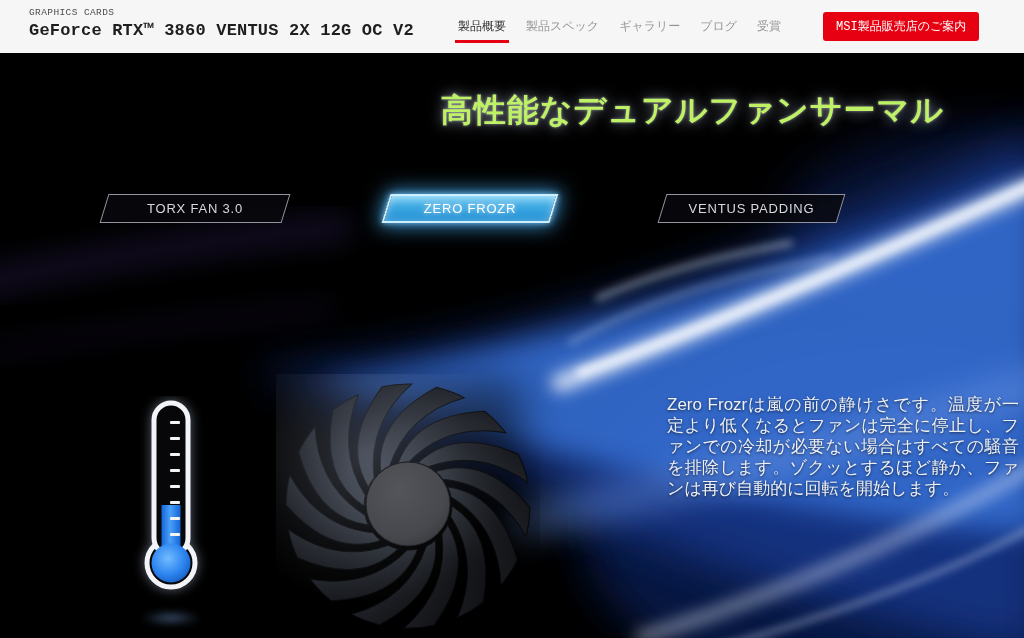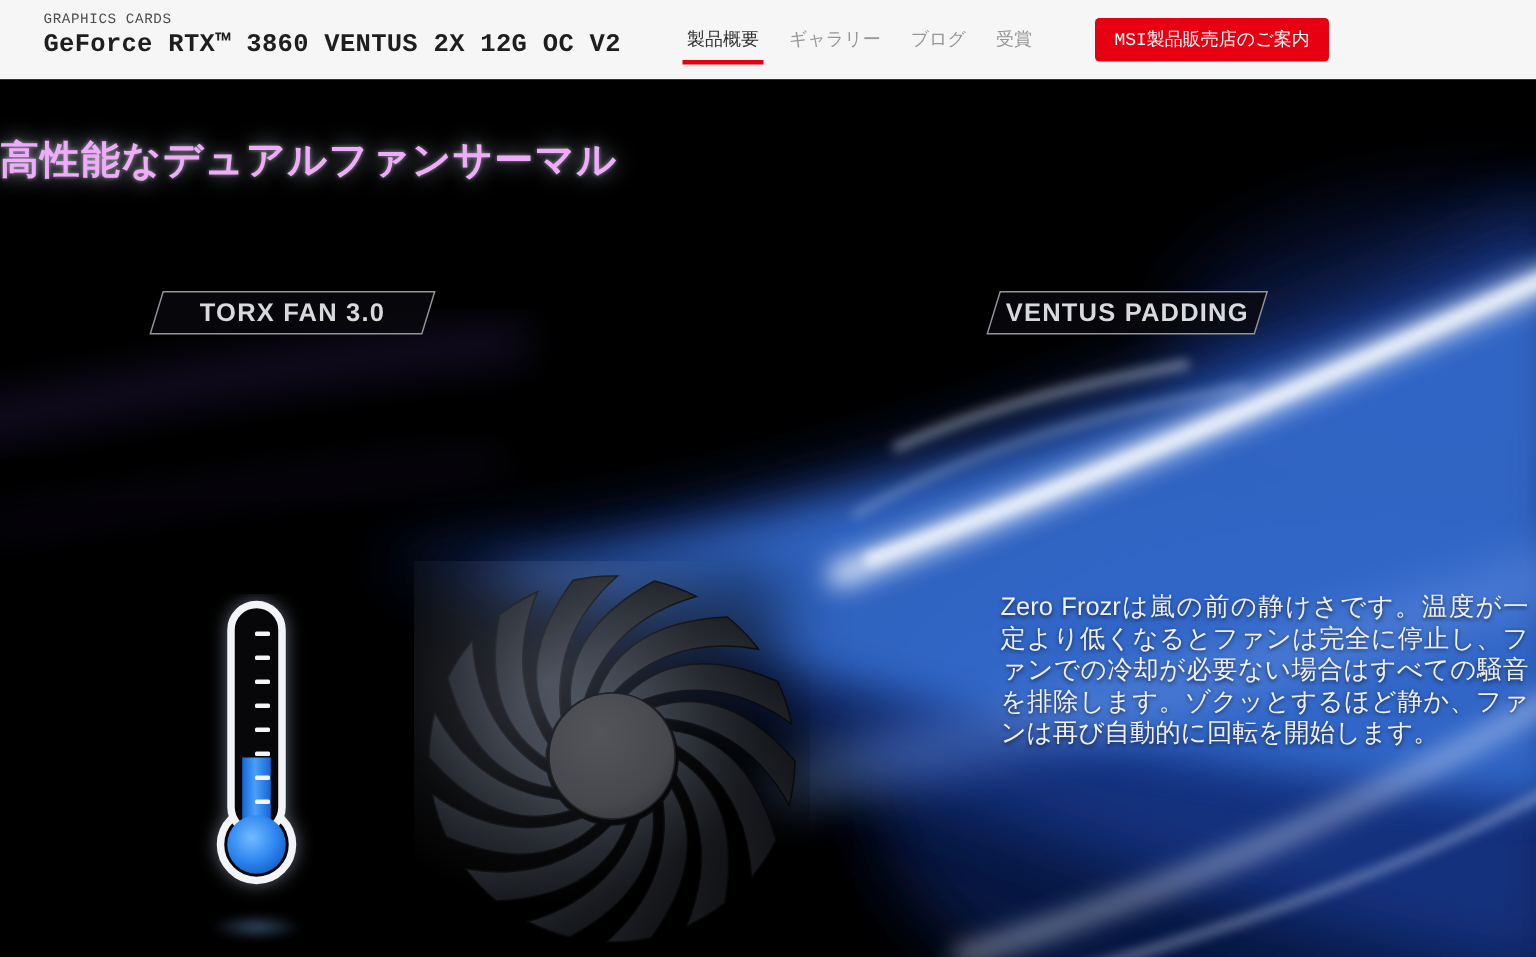--- a/index.html
+++ b/index.html
@@ -45,43 +45,43 @@
   }
 
   
   .hero {
     position:absolute; top:53px; left:0; width:1024px; height:585px;
     background:#000; overflow:hidden;
   }
   .hero-bg { position:absolute; top:0; left:0; width:1024px; height:585px; }
 
   .hero-title {
-    position:absolute; top:36px; left:0; width:944px; text-align:left;
-    font-size:26px; font-weight:bold; color:#f0abfc; letter-spacing:1px;
+    position:absolute; top:36px; left:0; width:944px; text-align:right;
+    font-size:32px; font-weight:bold; color:#bef264; letter-spacing:1px;
     text-shadow:0 0 14px rgba(215,228,255,.65), 0 0 3px rgba(255,255,255,.5);
     z-index:5; white-space:nowrap;
   }
 
   
   .tab {
     position:absolute; top:141px; height:29px; z-index:6;
     display:flex; align-items:center; justify-content:center; cursor:pointer;
   }
   .tab-bg {
     position:absolute; inset:0; transform:skewX(-17deg);
     background:rgba(9,9,13,.82); border:1px solid #94949e;
   }
   .tab.active .tab-bg {
     background:linear-gradient(180deg,#85d2f6 0%,#42abe3 40%,#1b8cd3 100%);
     border:2px solid #cceefd;
     box-shadow:0 0 20px 3px rgba(70,180,255,.8), 0 0 6px rgba(160,220,255,.9),
                inset 0 0 8px rgba(255,255,255,.35);
   }
   .tab-label {
-    position:relative; font-size:17px; font-weight:bold; letter-spacing:.8px;
+    position:relative; font-size:13px; font-weight:normal; letter-spacing:.8px;
     color:#d8d9dd; white-space:nowrap;
   }
   .tab.active .tab-label { color:#fff; text-shadow:0 0 5px rgba(225,246,255,.85); }
   .tab-torx    { left:104px; width:182px; }
   .tab-zero    { left:386px; width:168px; }
   .tab-thermal { left:662px; width:179px; }
 
   
   .feature { position:absolute; left:667px; top:341px; width:352px; z-index:5; }
   .feature-heading {
@@ -97,20 +97,21 @@
   .fan-wrap    { position:absolute; left:276px; top:321px; z-index:4; }
 </style>
 </head>
 <body>
 
 <div class="header">
   <div class="category">GRAPHICS CARDS</div>
   <div class="product-title">GeForce RTX™ 3860 VENTUS 2X 12G OC V2</div>
   <div class="nav">
     <div class="nav-item active">製品概要</div>
+    <div class="nav-item">製品スペック</div>
     <div class="nav-item">ギャラリー</div>
     <div class="nav-item">ブログ</div>
     <div class="nav-item">受賞</div>
     <div class="cta-button">MSI製品販売店のご案内</div>
   </div>
 </div>
 
 <div class="hero">
 
   <svg class="hero-bg" viewBox="0 0 1024 585" width="1024" height="585">
@@ -148,20 +149,24 @@
     <path d="M -10 300 C 110 280 230 265 330 255" stroke="#6a48c0" stroke-width="12" fill="none" stroke-linecap="round" opacity=".14" filter="url(#b14)"></path>
 
     <rect x="0" y="330" width="520" height="255" fill="#000" opacity=".55" filter="url(#b22)"></rect>
   </svg>
 
   <div class="hero-title">高性能なデュアルファンサーマル</div>
 
   <div class="tab tab-torx">
     <span class="tab-bg"></span>
     <span class="tab-label">TORX FAN 3.0</span>
+  </div>
+  <div class="tab tab-zero active">
+    <span class="tab-bg"></span>
+    <span class="tab-label">ZERO FROZR</span>
   </div>
   <div class="tab tab-thermal">
     <span class="tab-bg"></span>
     <span class="tab-label">VENTUS PADDING</span>
   </div>
 
   <div class="thermo-wrap">
     <svg width="120" height="235" viewBox="0 0 120 235">
       <defs>
         <radialGradient id="bulbBlue" cx="42%" cy="38%" r="75%">

